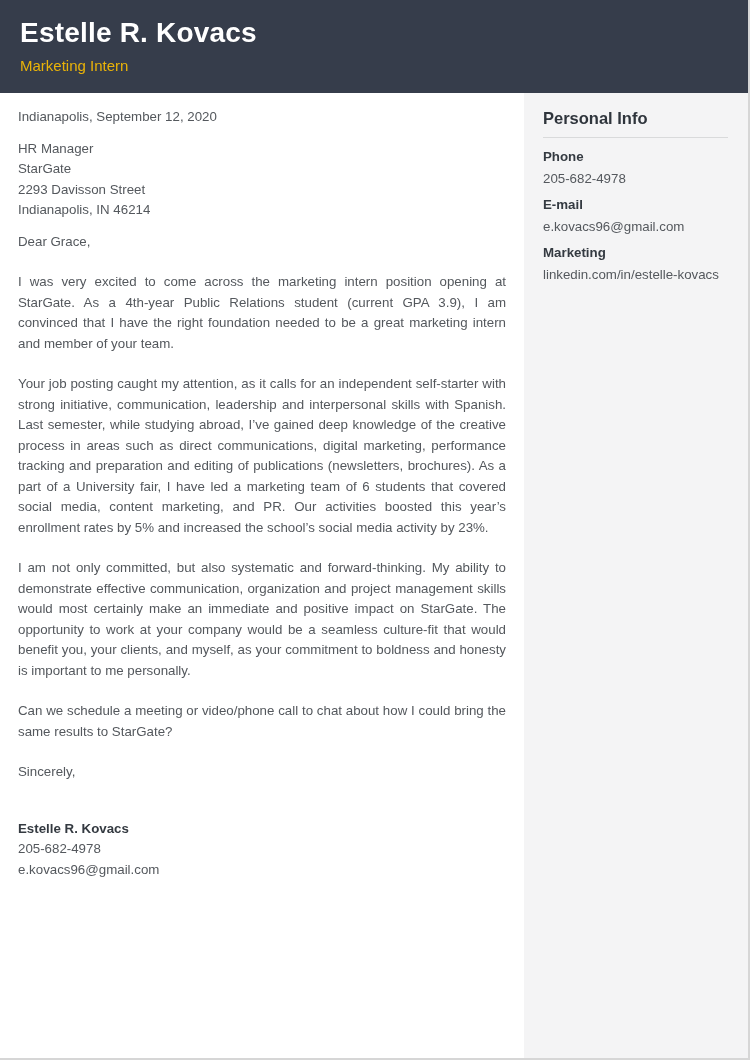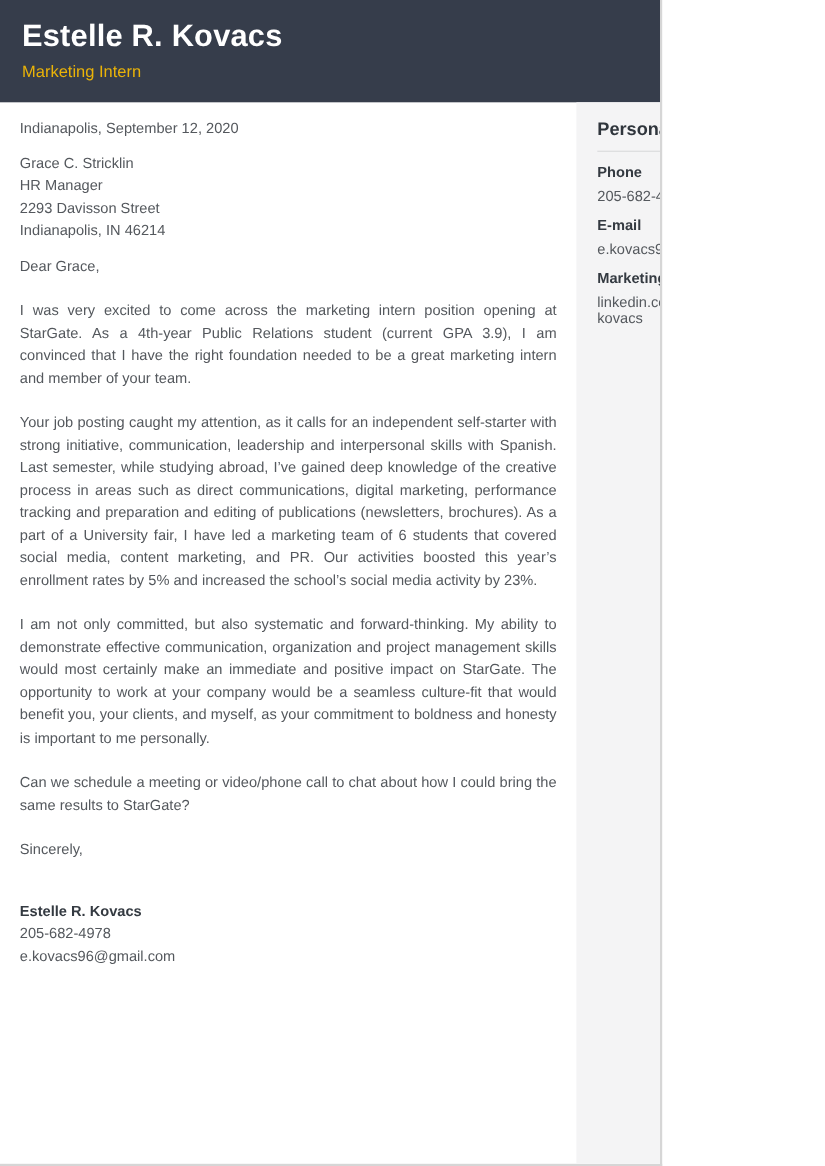--- a/index.html
+++ b/index.html
@@ -10,21 +10,21 @@
     --heading-text: #2f353c;
     --rule-color: #d9dadb;
   }
   * { margin: 0; padding: 0; box-sizing: border-box; }
   html, body { background: #fff; }
   body {
     font-family: "Liberation Sans", "DejaVu Sans", sans-serif;
     width: 750px;
   }
   .page {
-    width: 602px;
+    width: 750px;
     height: 1060px;
     background: #ffffff;
     border-right: 2px solid #d6d6d6;
     border-bottom: 2px solid #d6d6d6;
     overflow: hidden;
   }
   .header {
     height: 93px;
     background: var(--header-bg);
     color: #ffffff;
@@ -96,22 +96,22 @@
     <div class="name">Estelle R. Kovacs</div>
     <div class="job-title">Marketing Intern</div>
   </div>
 
   <div class="content">
 
     <div class="letter">
       <div class="block">Indianapolis, September 12, 2020</div>
 
       <div class="block">
-        <div>Grace C. Stricklin</div>
         <div>HR Manager</div>
+        <div>StarGate</div>
         <div>2293 Davisson Street</div>
         <div>Indianapolis, IN 46214</div>
       </div>
 
       <div class="salutation">Dear Grace,</div>
 
       <p class="para">I was very excited to come across the marketing intern position opening at StarGate. As a 4th-year Public Relations student (current GPA 3.9), I am convinced that I have the right foundation needed to be a great marketing intern and member of your team.</p>
       <p class="para">Your job posting caught my attention, as it calls for an independent self-starter with strong initiative, communication, leadership and interpersonal skills with Spanish. Last semester, while studying abroad, I’ve gained deep knowledge of the creative process in areas such as direct communications, digital marketing, performance tracking and preparation and editing of publications (newsletters, brochures). As a part of a University fair, I have led a marketing team of 6 students that covered social media, content marketing, and PR. Our activities boosted this year’s enrollment rates by 5% and increased the school’s social media activity by 23%.</p>
       <p class="para">I am not only committed, but also systematic and forward-thinking. My ability to demonstrate effective communication, organization and project management skills would most certainly make an immediate and positive impact on StarGate. The opportunity to work at your company would be a seamless culture-fit that would benefit you, your clients, and myself, as your commitment to boldness and honesty is important to me personally.</p>
       <p class="para">Can we schedule a meeting or video/phone call to chat about how I could bring the same results to StarGate?</p>

